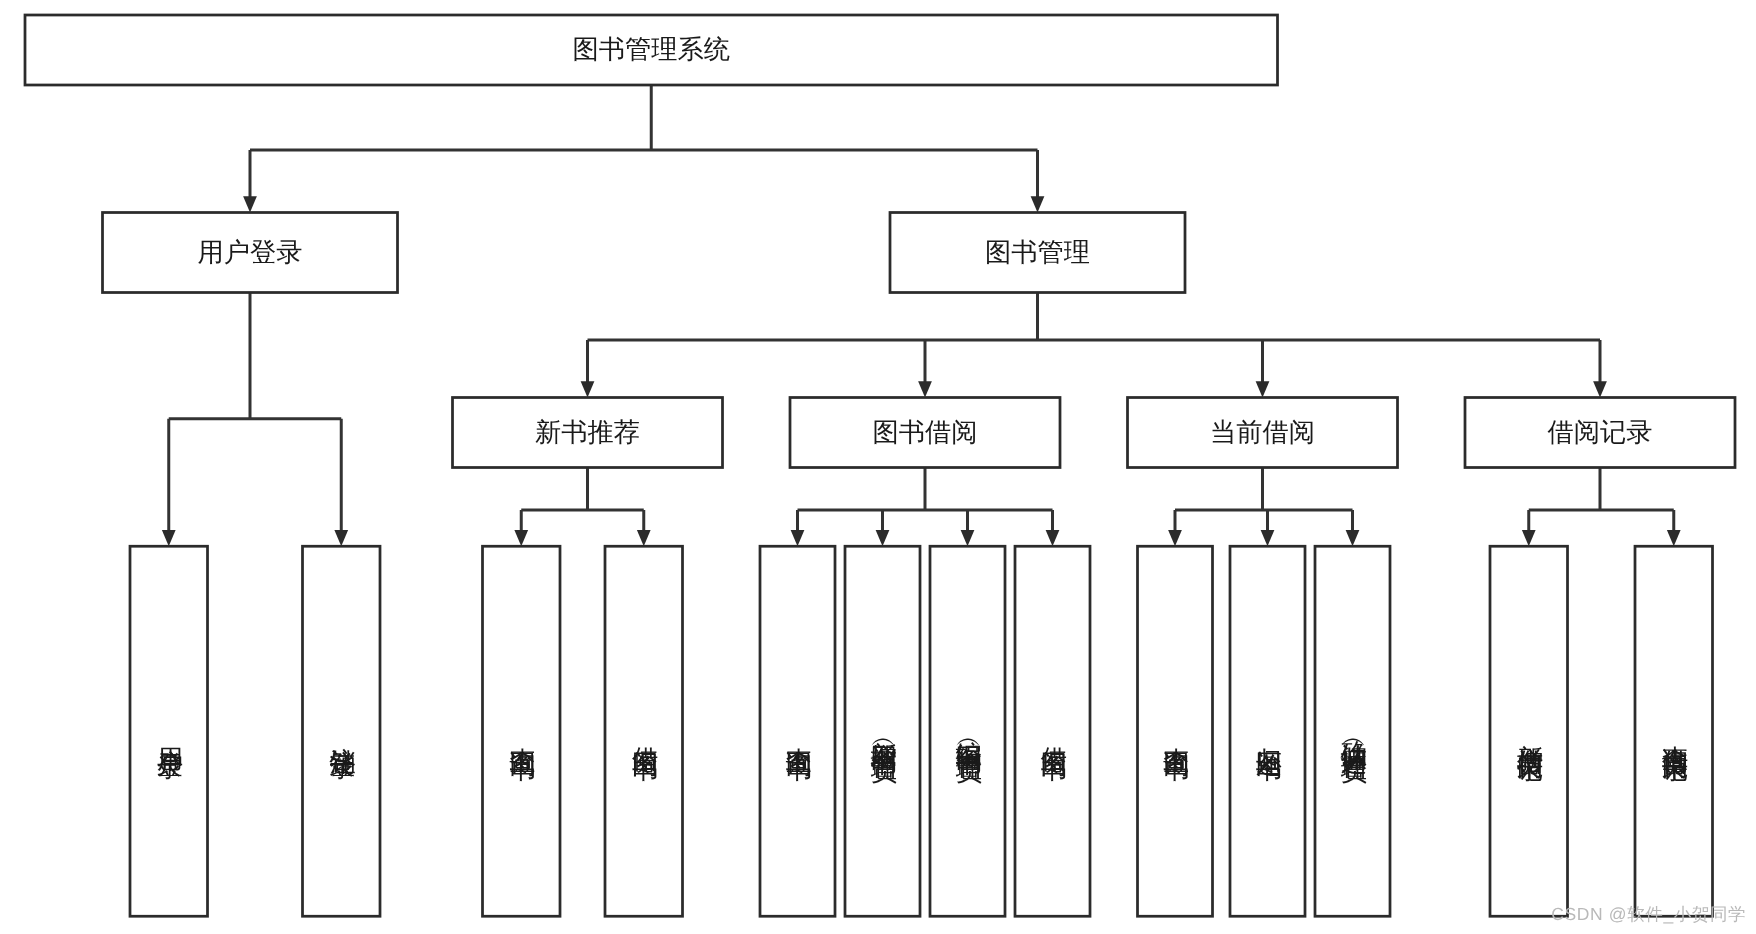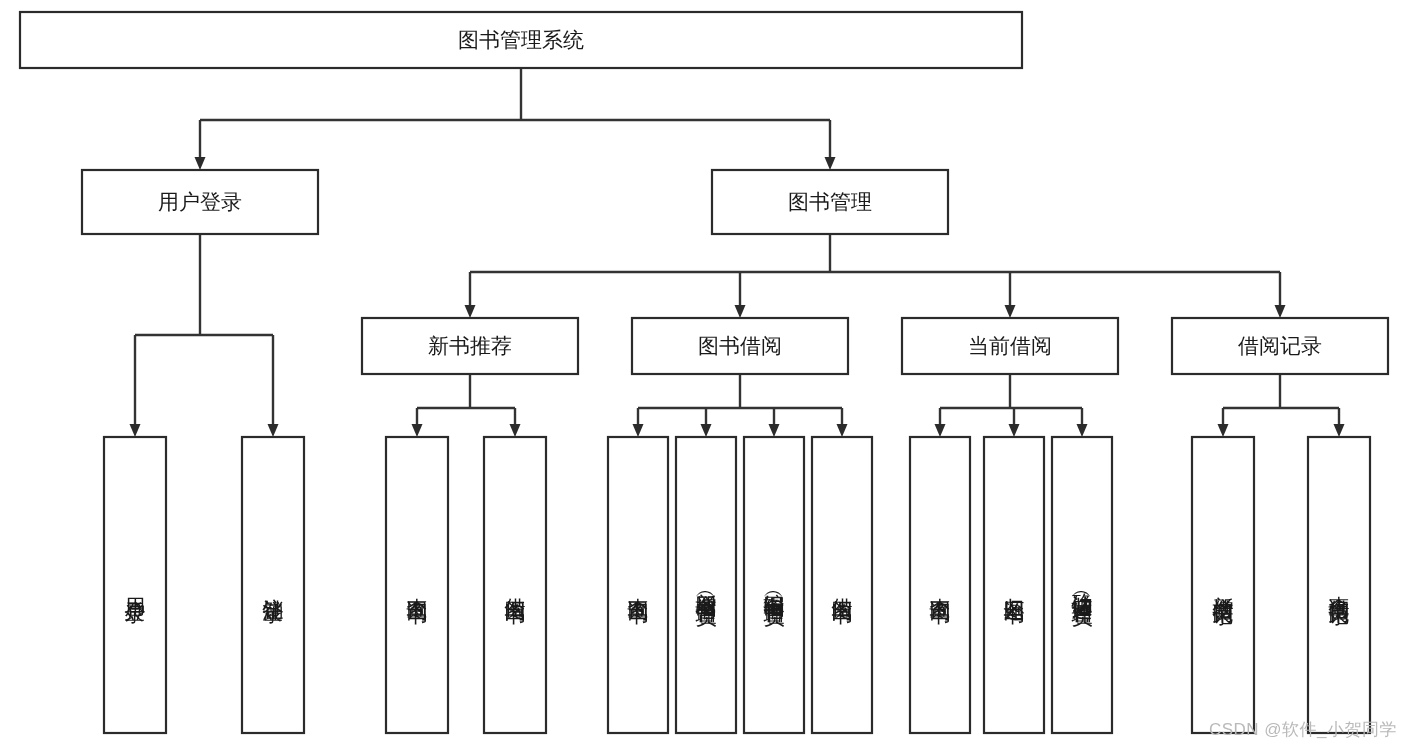--- a/index.html
+++ b/index.html
@@ -62,21 +62,21 @@
     line-height: 1.05;
     letter-spacing: 2px;
     white-space: nowrap;
     pointer-events: none;
   }
   .watermark {
     position: absolute;
     right: 8px;
     bottom: 6px;
     font-family: "Liberation Sans", "DejaVu Sans", sans-serif;
-    font-size: 17px;
+    font-size: 14px;
     color: #b9b9b9;
     letter-spacing: 0.5px;
     user-select: none;
   }
 </style>
 </head>
 <body>
 
 <div id="diagram-root">
 

